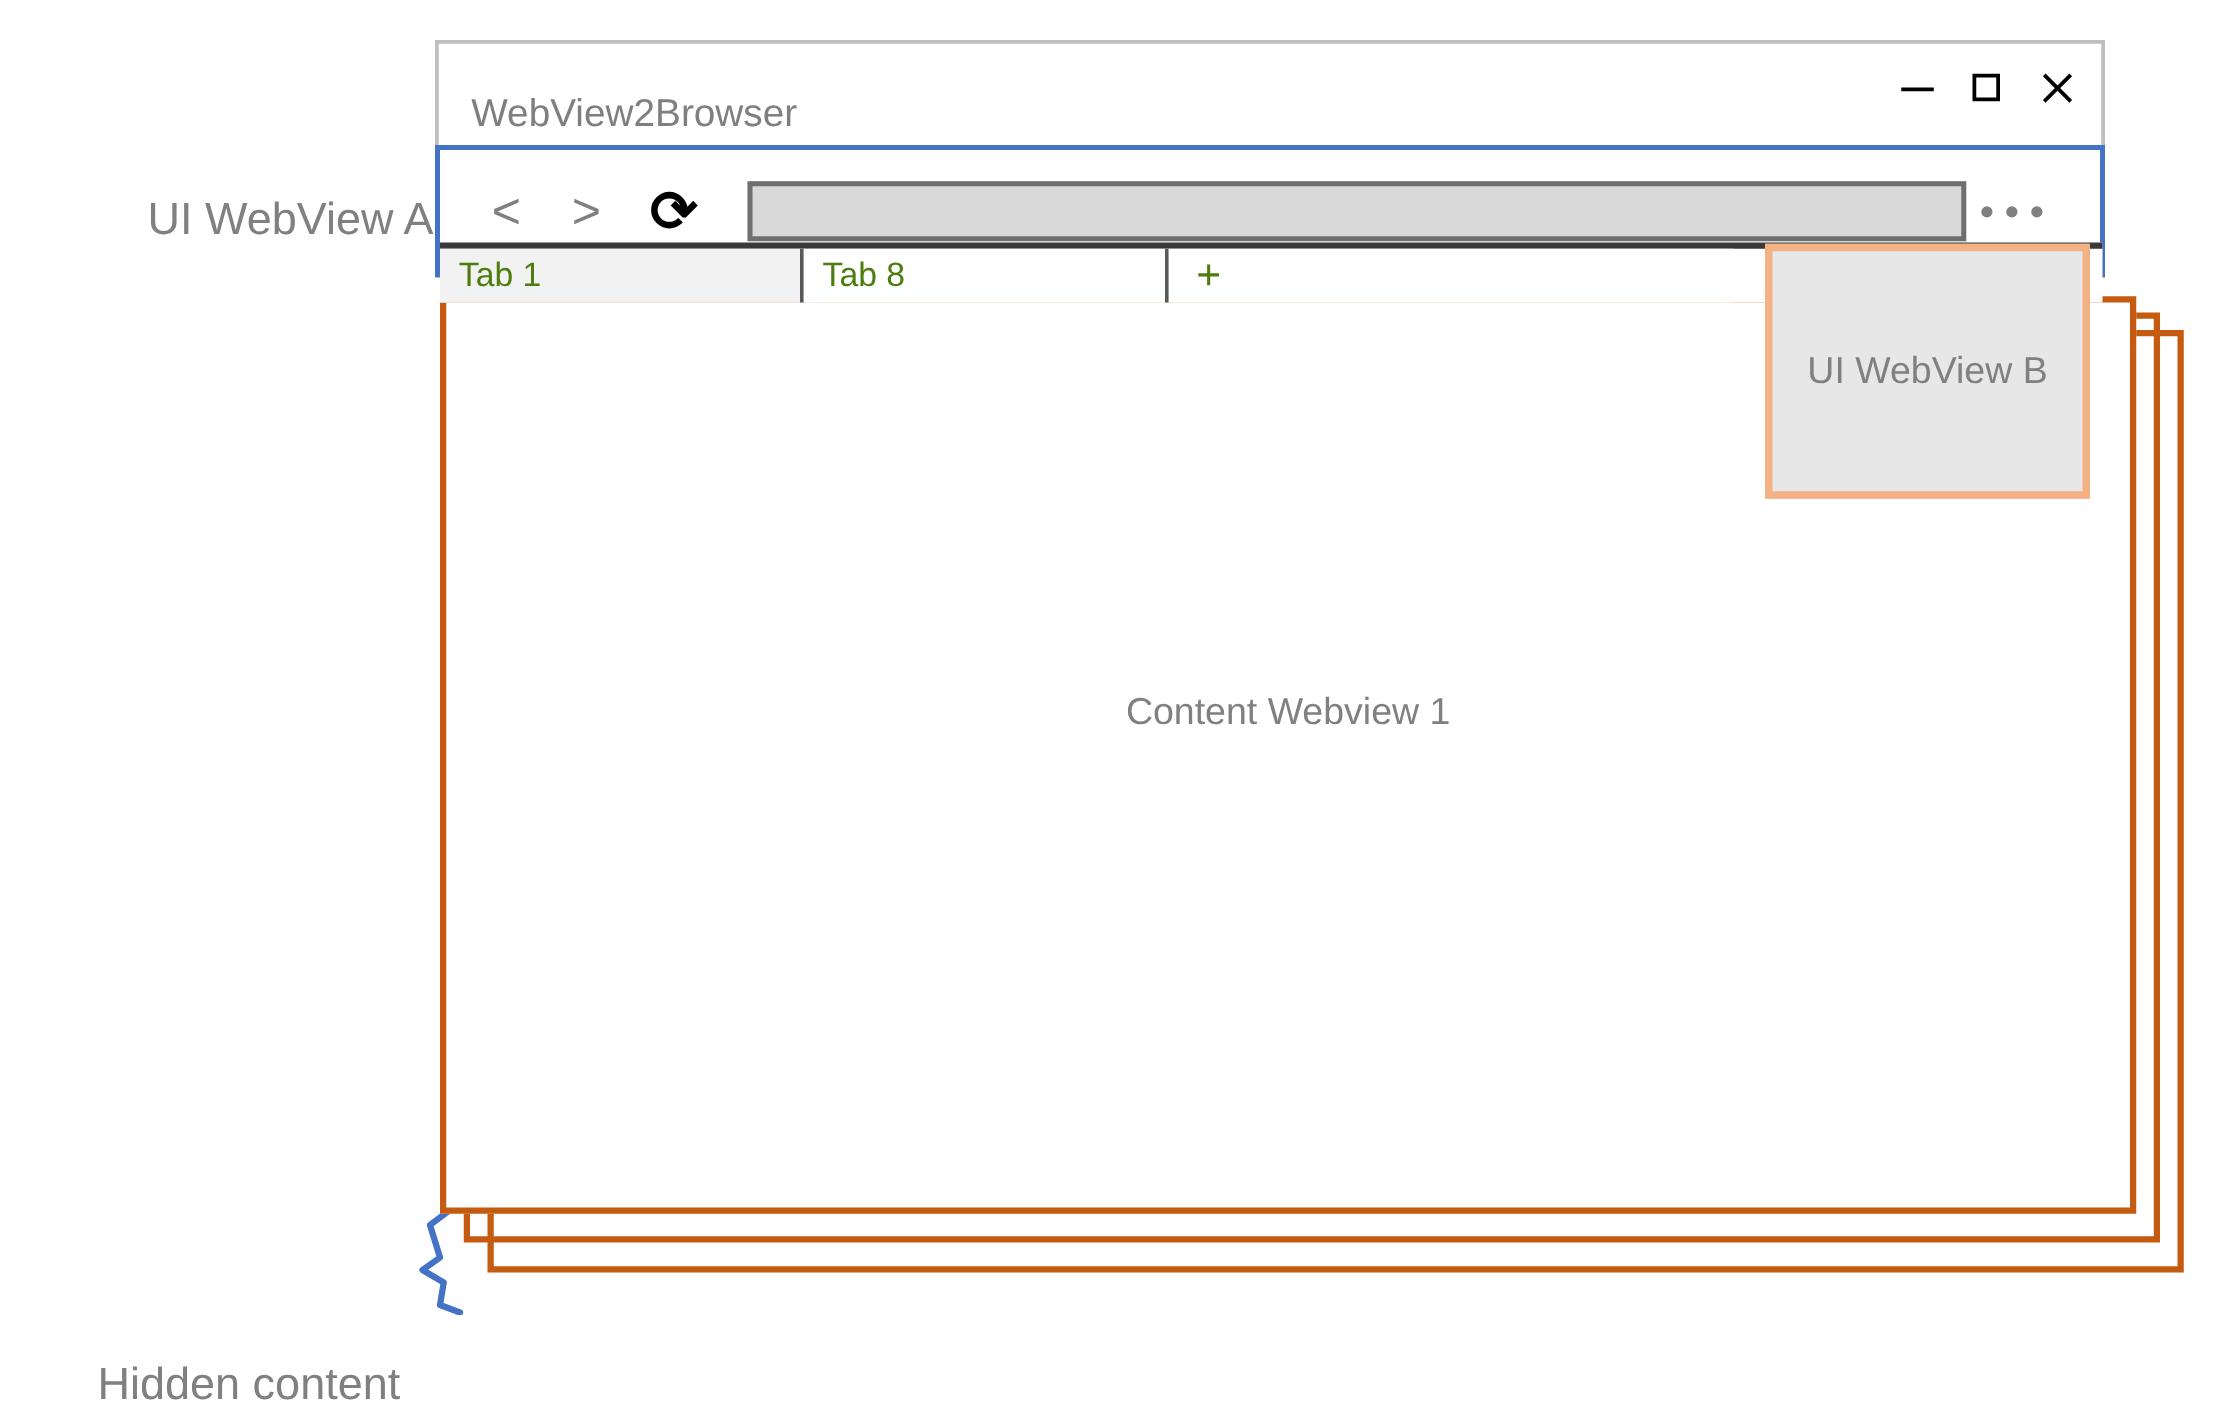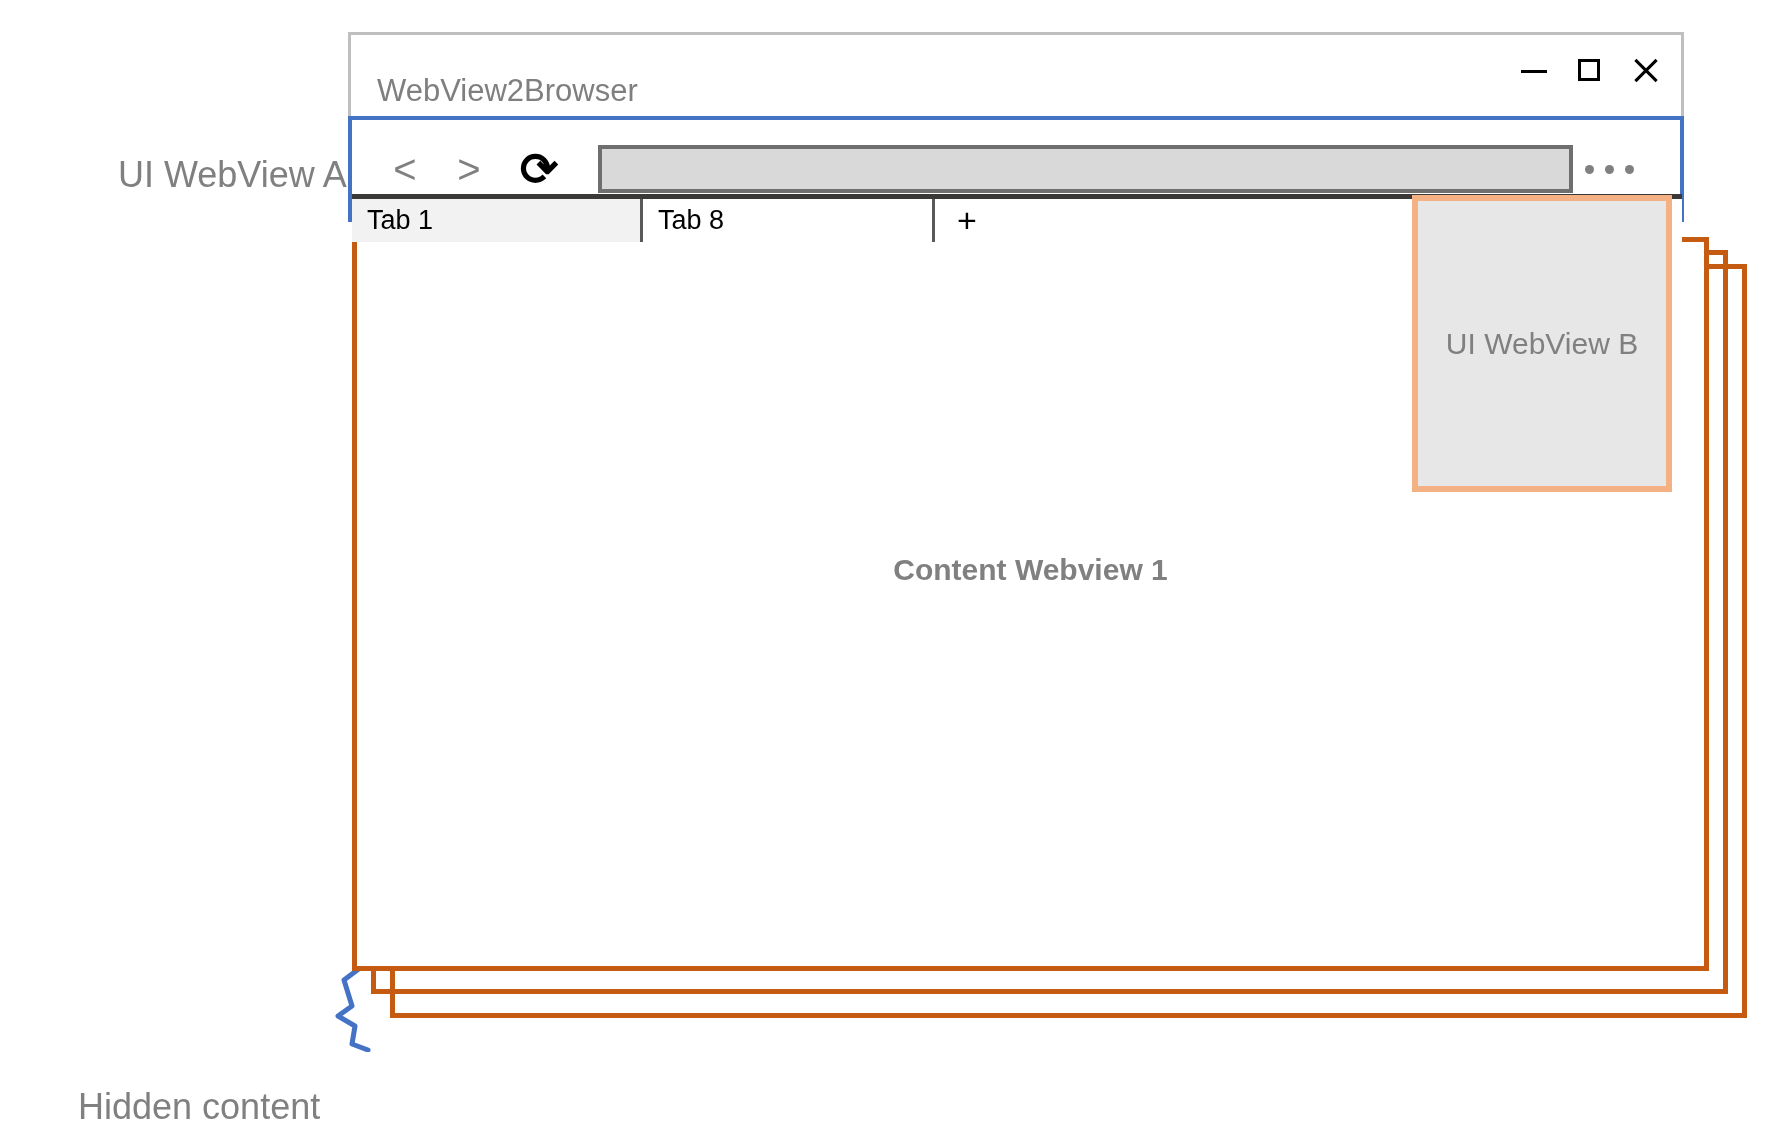--- a/index.html
+++ b/index.html
@@ -167,21 +167,21 @@
     background: #ffffff;
   }
   .tab {
     height: 100%;
     box-sizing: border-box;
     border-right: 3px solid #595959;
     display: flex;
     align-items: center;
     padding-left: 15px;
     font-size: 27px;
-    color: #000000;
+    color: #4d7c0f;
     background: #ffffff;
     white-space: nowrap;
   }
   .tab.active { background: #f2f2f2; }
   #tab-0 { width: 291px; }
   #tab-1 { width: 295px; }
   #tab-2 { width: 292px; }
   #tab-new {
     width: 452px;
     border-right: none;
@@ -226,30 +226,29 @@
     right: 0;
     top: 0;
     bottom: 0;
     display: flex;
     align-items: center;
     justify-content: center;
     padding-bottom: 68px;
     font-size: 30px;
     color: #808080;
     white-space: nowrap;
-    font-weight: bold;
   }
 
   
   #ui-webview-b {
     position: absolute;
     left: 1412px;
     top: 195px;
     width: 260px;
-    height: 297px;
+    height: 204px;
     border: 6px solid #f4b183;
     box-sizing: border-box;
     background: #e7e7e7;
     display: flex;
     align-items: center;
     justify-content: center;
   }
   #ui-webview-b-label {
     font-size: 30px;
     color: #808080;

